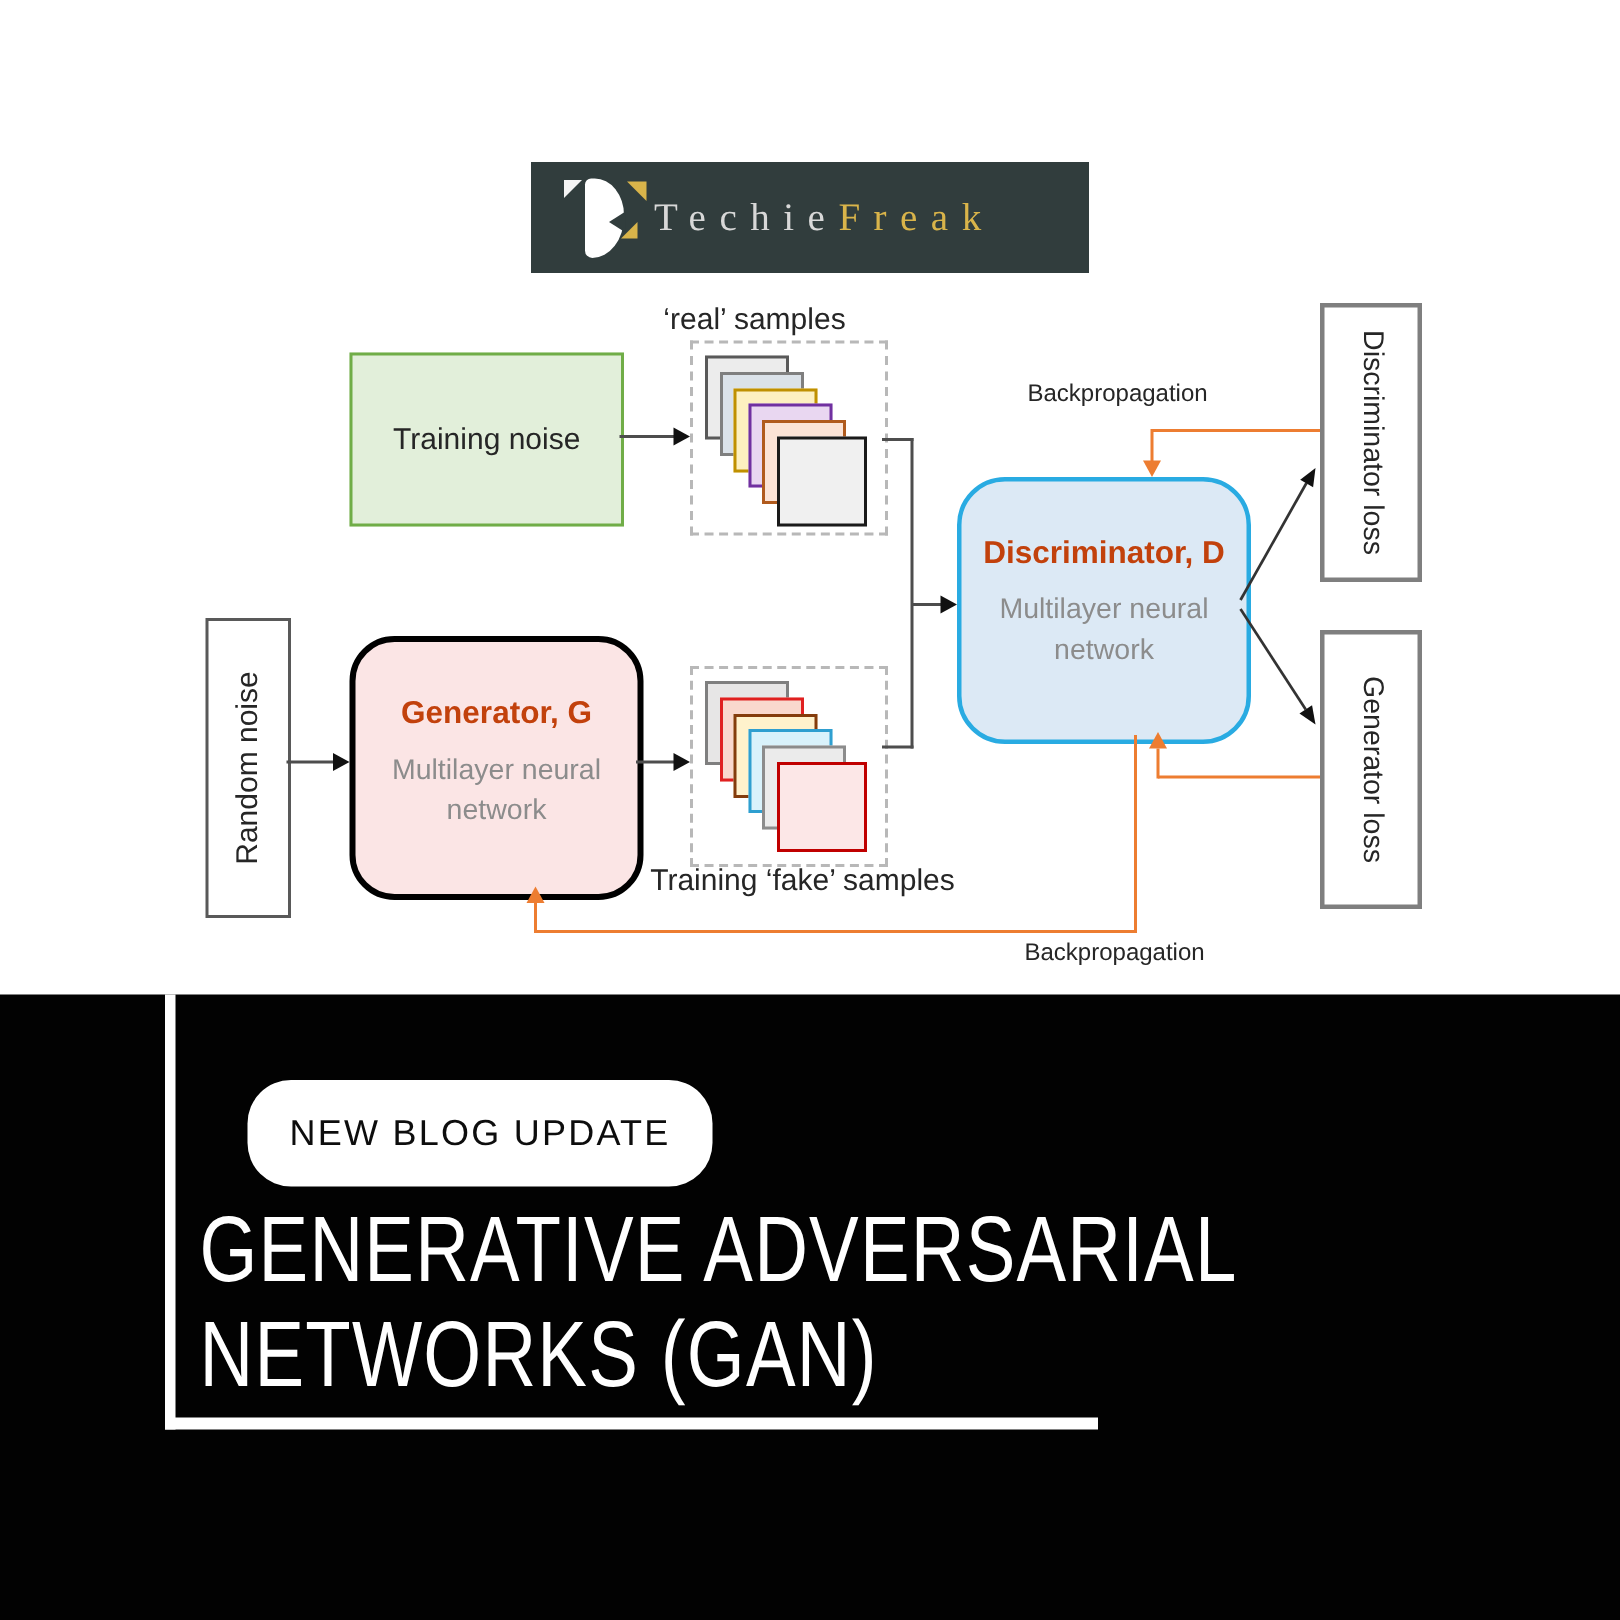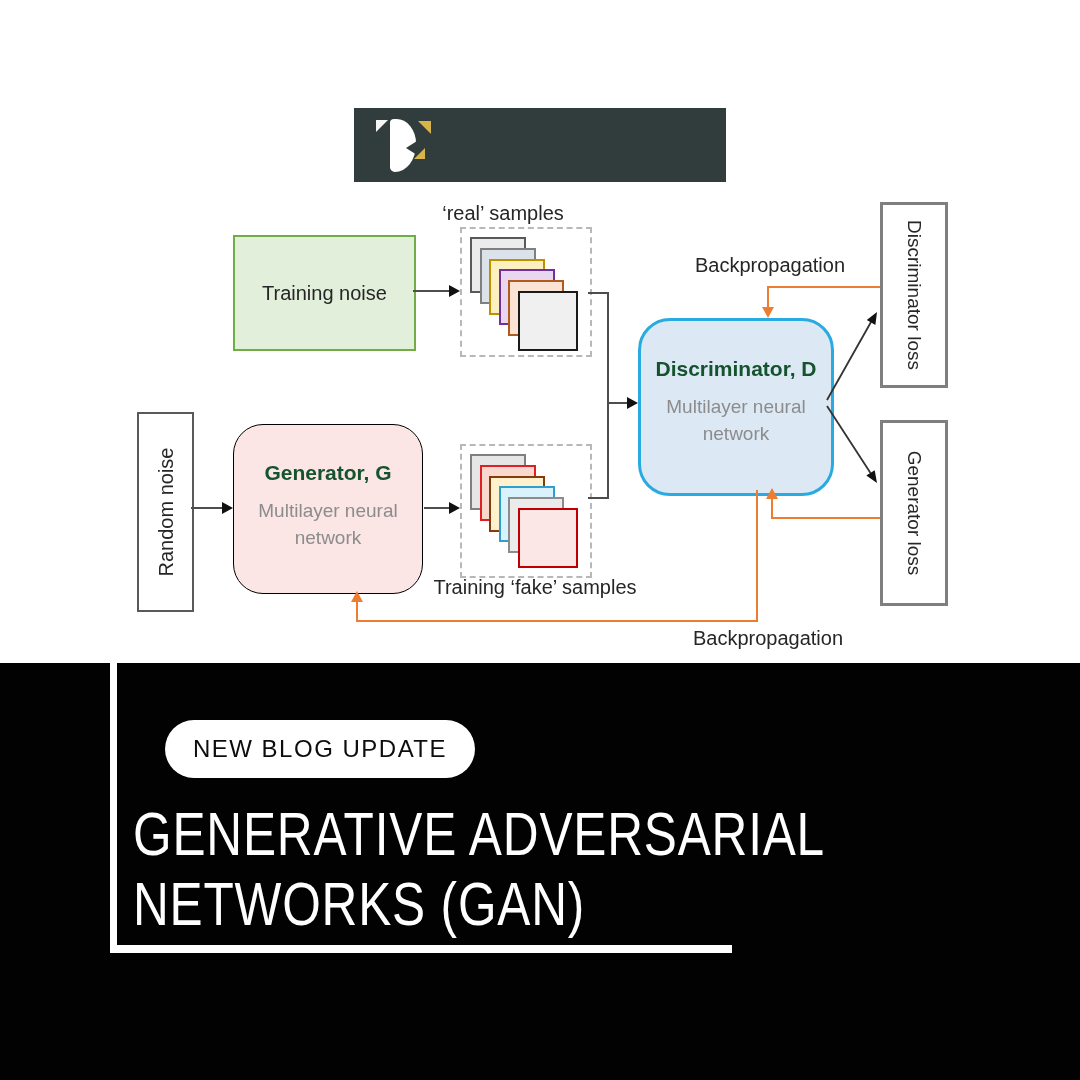--- a/index.html
+++ b/index.html
@@ -24,24 +24,24 @@
            border-width:13px 13px 0 0;border-color:#d9b44a transparent transparent transparent;transform:rotate(90deg);}
   .mono-mr{left:60px;top:40px;width:0;height:0;border-style:solid;
            border-width:0 0 11px 11px;border-color:transparent transparent #d9b44a transparent;}
 
   
   .lbl{font-size:20px;color:#262626;}
   .training{left:233px;top:235px;width:179px;height:112px;background:#e2efda;
             border:2px solid #70ad47;display:flex;align-items:center;justify-content:center;}
   .noise{left:137px;top:412px;width:53px;height:196px;background:#fff;border:2px solid #595959;}
   .generator{left:233px;top:424px;width:188px;height:168px;background:#fbe5e5;
-             border:1px solid #000000;border-radius:30px;text-align:center;}
+             border:4px solid #000000;border-radius:30px;text-align:center;}
   .discriminator{left:638px;top:318px;width:190px;height:172px;background:#dce9f5;
                  border:3px solid #29abe2;border-radius:32px;text-align:center;}
-  .box-title{font-size:21px;font-weight:bold;color:#14532d;margin-top:36px;}
+  .box-title{font-size:21px;font-weight:bold;color:#c2410c;margin-top:36px;}
   .box-sub{font-size:19px;color:#8c8c8c;line-height:27px;margin:12px auto 0;}
   .gen-sub{width:150px;}
   .disc-sub{width:168px;}
   .lossbox{width:62px;height:180px;background:#fff;border:3px solid #7f7f7f;}
   .dloss{left:880px;top:202px;}
   .gloss{left:880px;top:420px;}
   .vtext-cw{position:absolute;left:50%;top:50%;width:176px;
             transform:translate(-50%,-50%) rotate(90deg);
             text-align:center;white-space:nowrap;font-size:19px;color:#262626;}
   .vtext-ccw{position:absolute;left:50%;top:50%;width:190px;
@@ -59,44 +59,48 @@
   
   .hline{height:2px;background:#4d4d4d;}
   .vline{width:2px;background:#4d4d4d;}
   .oline{background:#ed7d31;}
   .ah-right{width:0;height:0;border-style:solid;border-width:6px 0 6px 11px;
             border-color:transparent transparent transparent #111;}
   .ah-up{width:0;height:0;border-style:solid;border-width:0 6px 11px 6px;
          border-color:transparent transparent #ed7d31 transparent;}
   .ah-down{width:0;height:0;border-style:solid;border-width:11px 6px 0 6px;
            border-color:#ed7d31 transparent transparent transparent;}
-  .bp-label{width:170px;text-align:center;font-size:20px;color:#262626;}
+  .bp-label{width:170px;font-size:16px;color:#262626;}
 
   
   .banner{left:0;top:663px;width:1080px;height:417px;background:#020202;}
   .frame-v{left:110px;top:663px;width:7px;height:290px;background:#fff;}
   .frame-h{left:110px;top:945px;width:622px;height:8px;background:#fff;}
-  .badge{left:165px;top:720px;width:310px;height:58px;background:#fff;border-radius:29px;
+  .badge{left:165px;top:720px;width:310px;height:71px;background:#fff;border-radius:29px;
          display:flex;align-items:center;justify-content:center;
          font-size:24px;letter-spacing:1.5px;color:#0d0d0d;}
   .headline{left:133px;top:799px;color:#fff;font-size:62px;line-height:70px;
             transform:scaleX(0.8);transform-origin:left top;white-space:nowrap;
             font-weight:400;letter-spacing:1px;}
 
   svg.overlay{position:absolute;left:0;top:0;pointer-events:none;}
 </style>
 </head>
 <body>
 
 <div class="abs logo">
   <div class="abs mono-bar"></div>
   <div class="abs mono-notch"></div>
   <div class="abs mono-tl"></div>
   <div class="abs mono-tr"></div>
   <div class="abs mono-mr"></div>
+  <div class="abs logo-text">
+    <span class="logo-first">Techie</span>
+      <span class="logo-second">Freak</span>
+  </div>
 </div>
 
 <div class="abs lbl real-label">‘real’ samples</div>
 <div class="abs dashedbox realbox">
     <div class="sq" style="left: 8px; top: 8px; background: rgb(236, 236, 236); border-color: rgb(89, 89, 89);"></div>
     <div class="sq" style="left: 17.6px; top: 18.8px; background: rgb(219, 226, 233); border-color: rgb(127, 127, 127);"></div>
     <div class="sq" style="left: 27.2px; top: 29.6px; background: rgb(253, 240, 192); border-color: rgb(191, 144, 0);"></div>
     <div class="sq" style="left: 36.8px; top: 40.4px; background: rgb(233, 215, 241); border-color: rgb(112, 48, 160);"></div>
     <div class="sq" style="left: 46.4px; top: 51.2px; background: rgb(251, 227, 214); border-color: rgb(176, 90, 29);"></div>
     <div class="sq" style="left: 56px; top: 62px; background: rgb(240, 240, 240); border-color: rgb(26, 26, 26); width: 56px; height: 56px;"></div>

